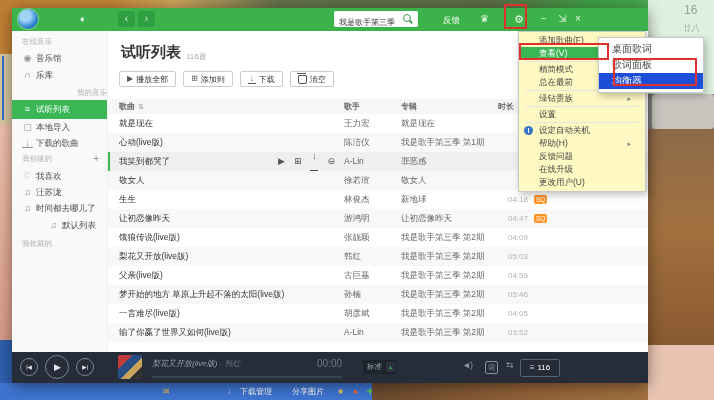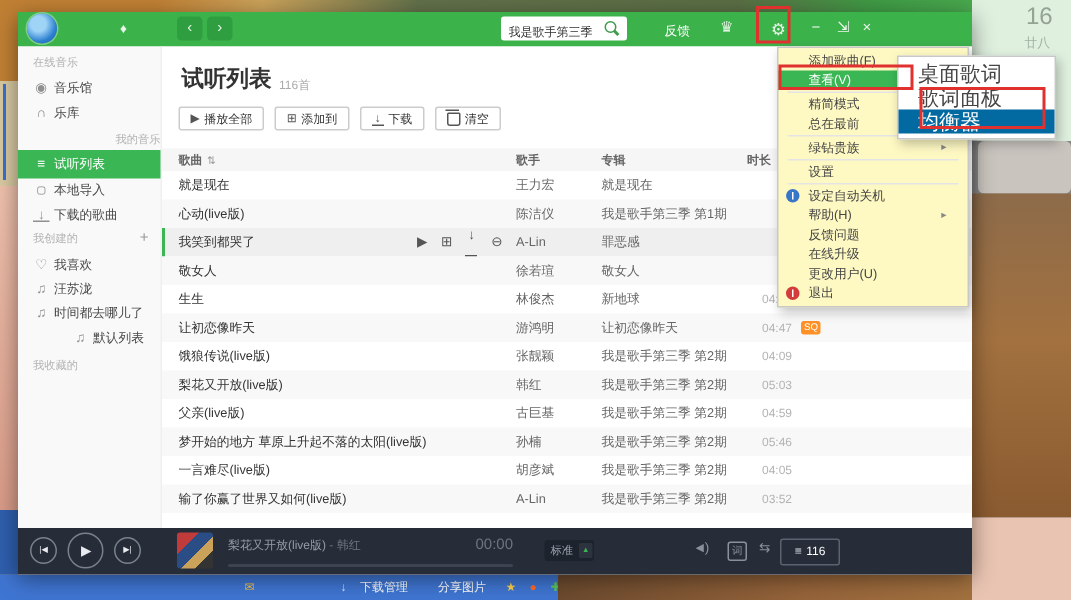--- a/index.html
+++ b/index.html
@@ -8,21 +8,21 @@
   .abs{position:absolute;}
   
   .bg-top{left:0;top:0;width:648px;height:8px;
     background:linear-gradient(90deg,#c08034 0,#c08034 16%,#caa25a 27%,#62704a 43%,#5a6e44 76%,#3f9b45 90%,#49a84e 100%);}
   .bg-left1{left:0;top:8px;width:12px;height:46px;background:#c08034;}
   .bg-left2{left:0;top:54px;width:12px;height:70px;background:#d8c9a2;}
   .bg-left2 .blueline{position:absolute;left:2px;top:2px;width:2px;height:64px;background:#3a6fd0;}
   .bg-left3{left:0;top:124px;width:12px;height:216px;background:linear-gradient(180deg,#eec0ac,#d89b88);}
   .bg-left4{left:0;top:340px;width:12px;height:43px;background:#2f5fae;}
   .bg-green{left:648px;top:0;width:66px;height:94px;background:#dff0df;color:#94a394;}
-  .cal-day{position:absolute;left:36px;top:3px;font-size:16px;color:#94a394;}
+  .cal-day{position:absolute;left:36px;top:3px;font-size:12px;color:#94a394;}
   .cal-lunar{position:absolute;left:35px;top:23px;font-size:8.5px;color:#a3b0a3;}
   .bg-card{left:652px;top:94px;width:62px;height:35px;background:#c9c4be;border-radius:4px;}
   .bg-photo{left:648px;top:129px;width:66px;height:216px;
     background:linear-gradient(180deg,#8d6b4a 0,#a2713f 45%,#8a5a30 100%);}
   .bg-pink{left:648px;top:345px;width:66px;height:55px;background:#e9c4b2;}
   .bbar{left:0;top:383px;width:372px;height:17px;background:#3f75d2;color:#fff;}
   .bb-it{position:absolute;top:4px;font-size:8px;color:#fff;line-height:10px;}
   .bphoto{left:372px;top:383px;width:276px;height:17px;background:linear-gradient(90deg,#6b4a2e,#96643a 60%,#a2713f);}
   
   .win{left:12px;top:8px;width:636px;height:375px;background:#fff;box-shadow:0 3px 14px rgba(0,0,0,.45);}
@@ -75,21 +75,21 @@
     font-size:6.5px;padding:0 2px;border-radius:2px;}
   .row-icons{position:absolute;left:170px;top:0;display:flex;gap:9px;color:#555;font-size:9px;}
   
   .player{position:absolute;left:0;bottom:0;right:0;height:31px;background:#272d38;}
   .pbtn{position:absolute;border:1px solid #7a828e;border-radius:50%;color:#e8ebef;text-align:center;background:transparent;box-sizing:border-box;}
   .p-prev{left:8px;top:6px;width:18px;height:18px;line-height:16px;font-size:5.5px;}
   .p-play{left:33px;top:3px;width:24px;height:24px;line-height:22px;font-size:9px;padding-left:1px;}
   .p-next{left:64px;top:6px;width:18px;height:18px;line-height:16px;font-size:5.5px;}
   .p-art{position:absolute;left:106px;top:3px;width:24px;height:24px;border-radius:2px;
     background:linear-gradient(135deg,#c23b3b 0 30%,#2b4d86 30% 55%,#caa25a 55% 75%,#333 75%);}
-  .p-title{position:absolute;left:140px;top:6px;font-size:8px;color:#959ca8;white-space:nowrap;}
+  .p-title{position:absolute;left:140px;top:6px;font-size:8px;color:#959ca8;white-space:nowrap;font-style:italic;}
   .p-artist{color:#6e7581;}
   .p-time{position:absolute;left:305px;top:6px;font-size:10px;color:#6e7581;}
   .p-line{position:absolute;left:140px;top:24px;width:190px;height:2px;background:#3d4451;border-radius:1px;}
   .quality{position:absolute;left:351px;top:8px;width:29px;height:14px;background:#1d232d;color:#99a0ab;
     font-size:7.5px;line-height:14px;padding-left:4px;border-radius:2px;box-sizing:content-box;}
   .qarrow{position:absolute;right:1px;top:2px;width:9px;height:10px;background:#2c333f;color:#3bb655;
     font-size:5px;line-height:10px;text-align:center;border-radius:1px;}
   .p-ico{position:absolute;top:8px;color:#8a919d;font-size:9px;}
   .i-vol{left:450px;letter-spacing:-1px;}
   .i-lyr{left:473px;top:9px;width:11px;height:11px;border:1px solid #8a919d;border-radius:2px;
@@ -104,22 +104,22 @@
   .m-item{height:13px;line-height:13px;font-size:8.5px;color:#444;padding-left:20px;position:relative;}
   .m-item.hl{background:#3bb655;color:#fff;}
   .m-sep{height:1px;background:#e4e4e4;margin:1px 6px;}
   .m-arrow{position:absolute;right:14px;top:0;font-size:7px;color:#888;}
   .m-item.hl .m-arrow{color:#fff;}
   .m-ico{position:absolute;left:5px;top:2px;width:9px;height:9px;border-radius:50%;}
   .m-ico::after{content:"";position:absolute;left:4px;top:2px;width:1px;height:5px;background:#fff;}
   .m-ico.blue{background:#3a76c8;} .m-ico.red{background:#d43c3c;}
   .submenu{position:absolute;left:598px;top:37px;width:106px;background:#fff;border:1px solid #c8c8c8;
     box-shadow:2px 3px 7px rgba(0,0,0,.25);z-index:40;padding:3px 0;box-sizing:border-box;}
-  .s-item{height:16px;line-height:16px;font-size:14px;color:#444;padding-left:13px;}
-  .s-item.hl{background:#0369a1;color:#fff;}
+  .s-item{height:16px;line-height:16px;font-size:10px;color:#444;padding-left:13px;}
+  .s-item.hl{background:#1d4ed8;color:#fff;}
   
   .ann{position:absolute;border:2px solid #e0312e;z-index:60;box-sizing:border-box;}
   .ann1{left:504px;top:4px;width:23px;height:25px;}
   .ann2{left:519px;top:43px;width:90px;height:17px;}
   .ann3{left:613px;top:58px;width:84px;height:28px;}
 </style>
 </head>
 <body>
 
 <div class="abs bg-top"></div>
@@ -167,21 +167,21 @@
     <span class="tb-ico" style="left:563px;">×</span>
   </div>
 
   <div class="wbody">
     <div class="sidebar">
         <div class="sb-label" style="top: 4px;">在线音乐</div>
         <div class="sb-item" style="top: 19px;"><span class="si ">◉</span><span>音乐馆</span></div>
         <div class="sb-item" style="top: 36px;"><span class="si ">∩</span><span>乐库</span></div>
         <div class="sb-label" style="top: 55px; text-align: right;">我的音乐</div>
         <div class="sb-item active" style="top: 69px;"><span class="si ">≡</span><span>试听列表</span></div>
-        <div class="sb-item" style="top: 88px; font-family: Liberation Mono, monospace;"><span class="si ">▢</span><span>本地导入</span></div>
+        <div class="sb-item" style="top: 88px;"><span class="si ">▢</span><span>本地导入</span></div>
         <div class="sb-item" style="top: 104px;"><span class="si dlg">↓</span><span>下载的歌曲</span></div>
         <div class="sb-label" style="top: 121px;">我创建的<span class="sb-plus">+</span></div>
         <div class="sb-item" style="top: 137px;"><span class="si ">♡</span><span>我喜欢</span></div>
         <div class="sb-item" style="top: 153px;"><span class="si ">♫</span><span>汪苏泷</span></div>
         <div class="sb-item" style="top: 169px;"><span class="si ">♫</span><span>时间都去哪儿了</span></div>
         <div class="sb-item" style="top: 186px; padding-left: 36px;"><span class="si ">♫</span><span>默认列表</span></div>
         <div class="sb-label" style="top: 206px;">我收藏的</div>
       </div>
     <div class="content">
       <div class="page-title">试听列表</div>
@@ -320,21 +320,20 @@
     <div class="m-sep"></div>
     <div class="m-item">绿钻贵族<span class="m-arrow">▸</span></div>
     <div class="m-sep"></div>
     <div class="m-item">设置</div>
     <div class="m-sep"></div>
     <div class="m-item">设定自动关机<span class="m-ico blue"></span></div>
     <div class="m-item">帮助(H)<span class="m-arrow">▸</span></div>
     <div class="m-item">反馈问题</div>
     <div class="m-item">在线升级</div>
     <div class="m-item">更改用户(U)</div>
-    <div class="m-item">退出<span class="m-ico red"></span></div>
   </div>
 <div class="abs submenu">
     <div class="s-item">桌面歌词</div>
     <div class="s-item">歌词面板</div>
     <div class="s-item hl">均衡器</div>
   </div>
 
 <div class="abs ann ann1"></div>
 <div class="abs ann ann2"></div>
 <div class="abs ann ann3"></div>

